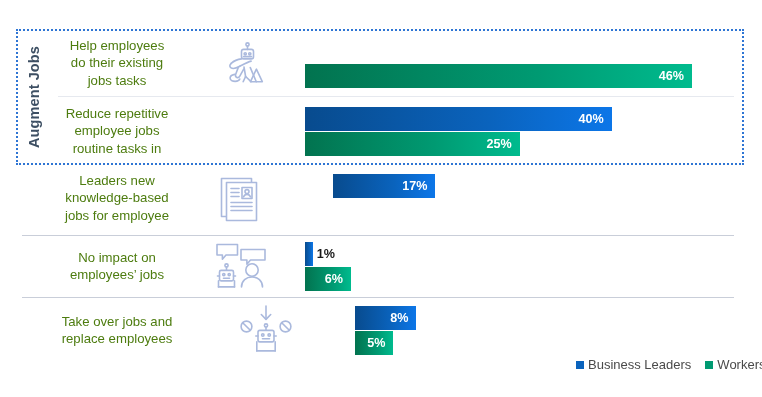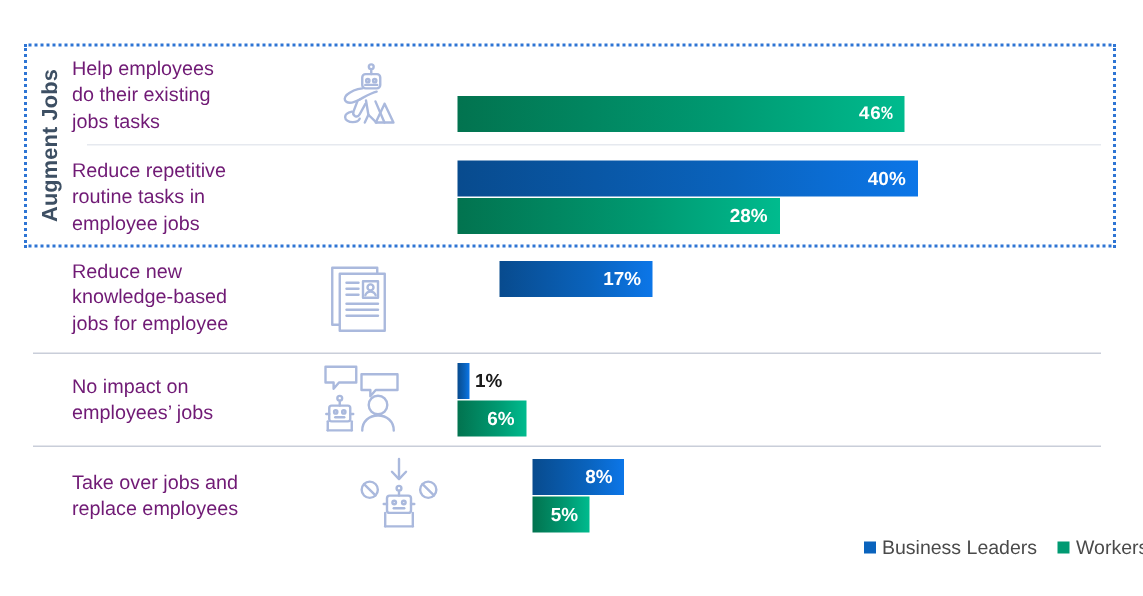--- a/index.html
+++ b/index.html
@@ -57,24 +57,24 @@
     position: absolute;
     left: 0;
     width: 762px;
     display: flex;
     align-items: center;
   }
 
   .row-label {
     width: 186px;
     margin-left: 0px;
-    text-align: left;
+    text-align: center;
     font-size: 13.2px;
     line-height: 17.5px;
-    color: #701a75;
+    color: #4d7c0f;
     padding-right: 0px;
     box-sizing: border-box;
     padding-left: 48px;
   }
 
   .row-icon {
     width: 110px;
     display: flex;
     align-items: center;
     justify-content: center;
@@ -192,50 +192,50 @@
       <path d="M24.3 31.4l-2.6 6.9c-.5 1.4 -.2 2.5 1 3.1 1.3 .6 2.4 .1 3.1 -1.2l3.9 -7.1"></path>
       <path d="M20.6 38.4c-2.6 .5 -4.5 2 -4.5 3.7 0 2 2.4 3.3 5.1 3.3 2.3 0 4.1 -.9 4.6 -2.3"></path>
       <path d="M30 31l1.6 9.5"></path>
       <path d="M31.6 40.5l-2.4 5.2"></path>
       <path d="M31.6 40.5l5.4 5.2"></path>
       <path d="M36.3 31.6l6 14.1"></path>
       <path d="M36.5 45.7h11.8L42.4 33.1z"></path>
     </svg>
         </div>
         <div class="bars">
-          <div class="bar-wrap" style="top: 34.5px; width: 298px; font-family: Liberation Mono, monospace;">
+          <div class="bar-wrap" style="top: 34.5px; width: 387px;">
             <div class="bar green" style="width: 100%;">
               <span class="bar-value">46%</span>
             </div>
           </div>
         </div>
       </div>
       <div class="row" style="top: 97px; height: 68px;">
         <div class="row-label">
           <div>Reduce repetitive</div>
+          <div>employee jobs</div>
           <div>routine tasks in</div>
-          <div>employee jobs</div>
         </div>
         <div class="row-icon"></div>
         <div class="bars">
           <div class="bar-wrap" style="top: 9.5px; width: 306.8px;">
             <div class="bar blue" style="width: 100%;">
               <span class="bar-value">40%</span>
             </div>
           </div>
           <div class="bar-wrap" style="top: 34.5px; width: 214.76px;">
             <div class="bar green" style="width: 100%;">
-              <span class="bar-value">28%</span>
+              <span class="bar-value">25%</span>
             </div>
           </div>
         </div>
       </div>
       <div class="row" style="top: 166px; height: 64px;">
         <div class="row-label">
-          <div>Reduce new</div>
+          <div>Leaders new</div>
           <div>knowledge-based</div>
           <div>jobs for employee</div>
         </div>
         <div class="row-icon">
     <svg width="54" height="54" viewBox="0 0 54 54" fill="none" stroke="currentColor" stroke-width="1.6" stroke-linecap="round" stroke-linejoin="round">
       <rect x="7.5" y="7.5" width="30" height="38"></rect>
       <rect x="12.5" y="11.5" width="30" height="38" fill="#ffffff"></rect>
       <rect x="28" y="16.5" width="10" height="11"></rect>
       <circle cx="33" cy="20.6" r="2"></circle>
       <path d="M29.6 25.8c.6 -1.6 2 -2.4 3.4 -2.4s2.8 .8 3.4 2.4"></path>

